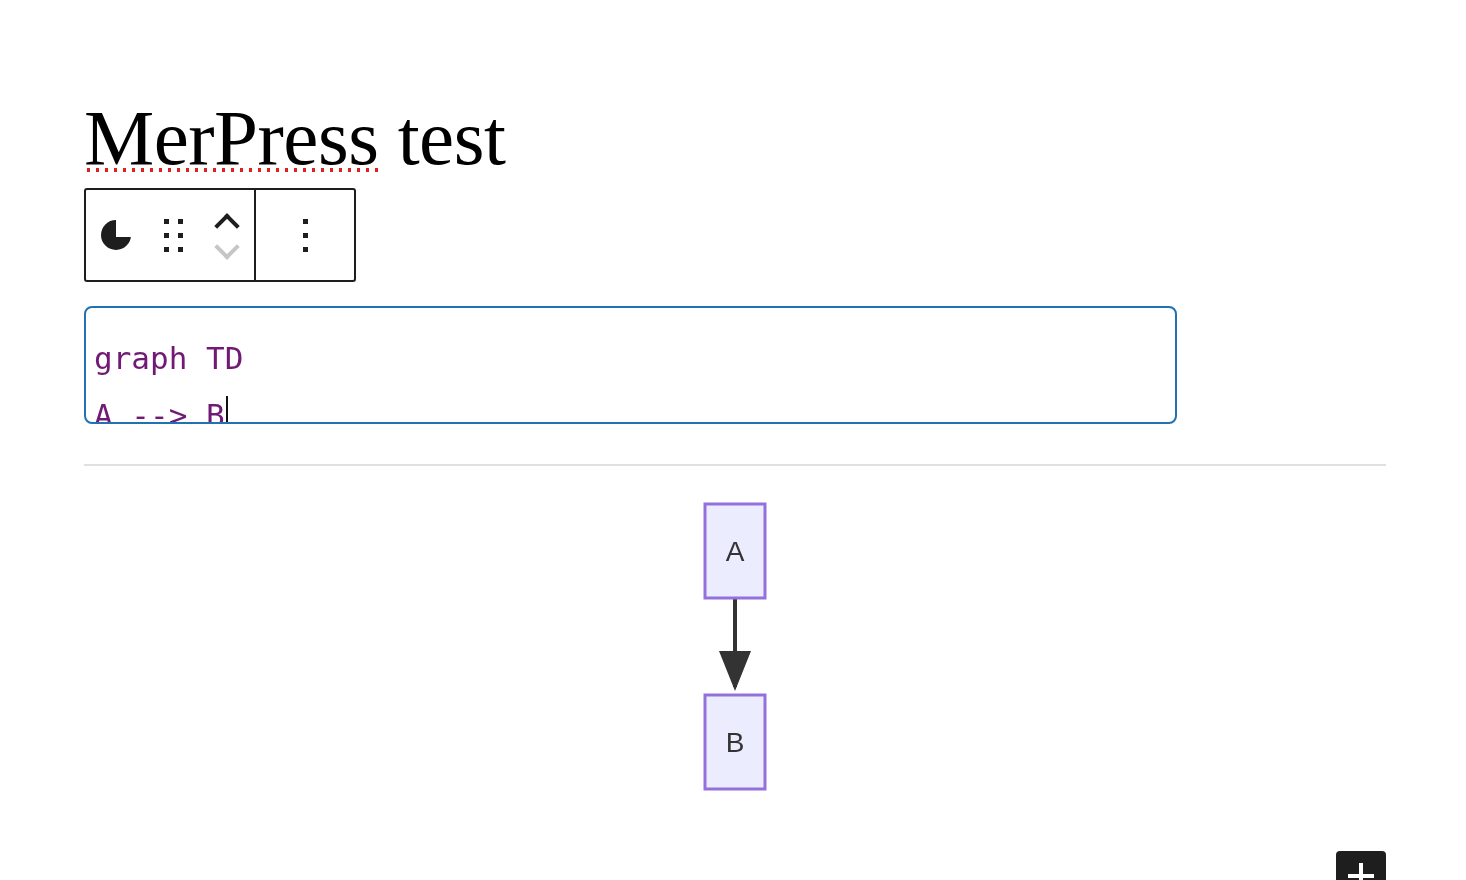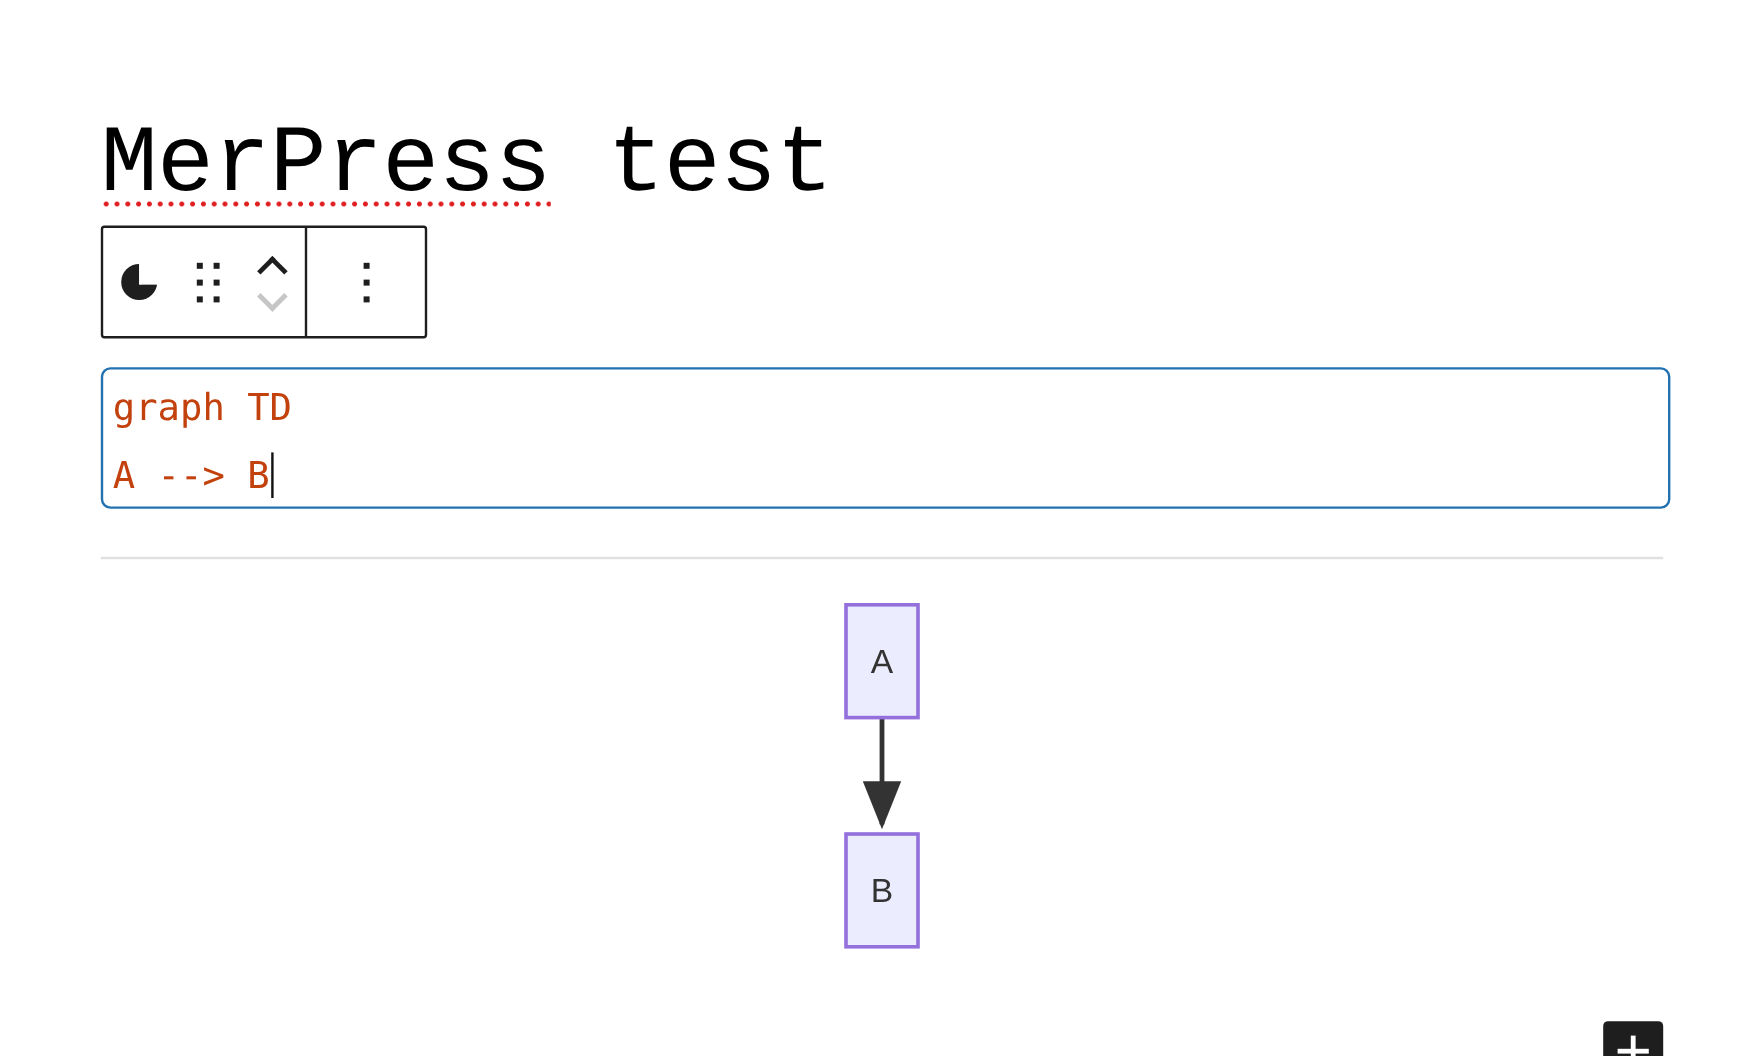--- a/index.html
+++ b/index.html
@@ -14,21 +14,21 @@
     overflow: hidden;
     font-family: "Liberation Sans", sans-serif;
     color: #1e1e1e;
   }
 
   
   .post-title {
     position: absolute;
     left: 84px;
     top: 42px;
-    font-family: Liberation Mono, monospace;
+    font-family: Liberation Serif, serif;
     font-size: 79px;
     line-height: 1.08;
     font-weight: 400;
     color: #000000;
     letter-spacing: -0.5px;
     white-space: nowrap;
   }
   .spellcheck {
     position: relative;
     display: inline-block;
@@ -169,31 +169,31 @@
     height: 5px;
     background: #1e1e1e;
     display: block;
   }
 
   
   .code-area {
     position: absolute;
     left: 84px;
     top: 306px;
-    width: 1308px;
+    width: 1093px;
     height: 118px;
     box-sizing: border-box;
     border: 2px solid #2271b1;
     border-radius: 8px;
     background: #ffffff;
-    padding: 4px 8px 0 8px;
+    padding: 22px 8px 0 8px;
     font-family: "DejaVu Sans Mono", monospace;
     font-size: 31px;
     line-height: 57px;
-    color: #c2410c;
+    color: #701a75;
     white-space: pre;
     overflow: hidden;
     cursor: text;
   }
   .caret {
     display: inline-block;
     width: 0;
     border-left: 2px solid #111111;
     height: 38px;
     vertical-align: -8px;

